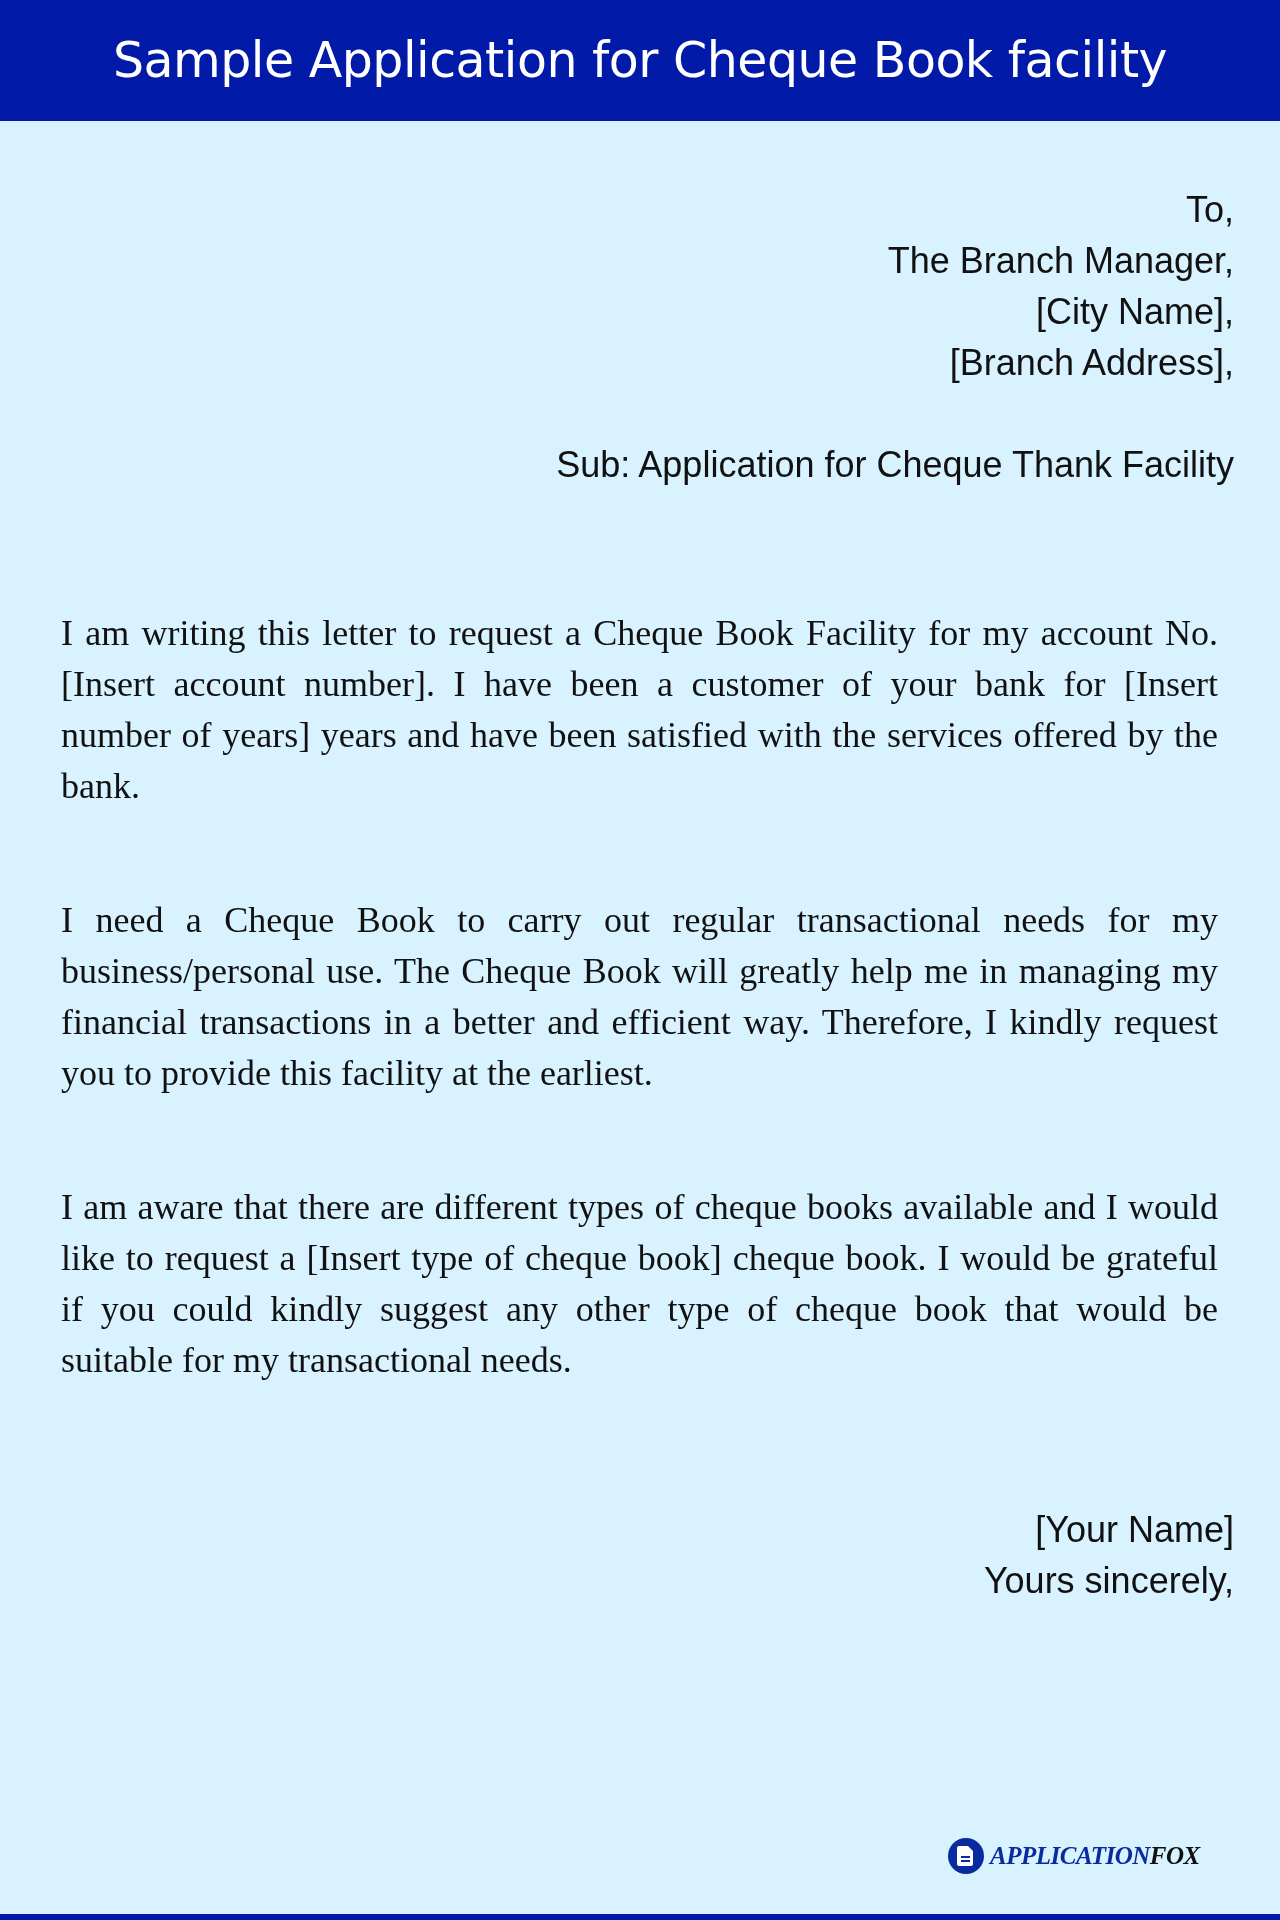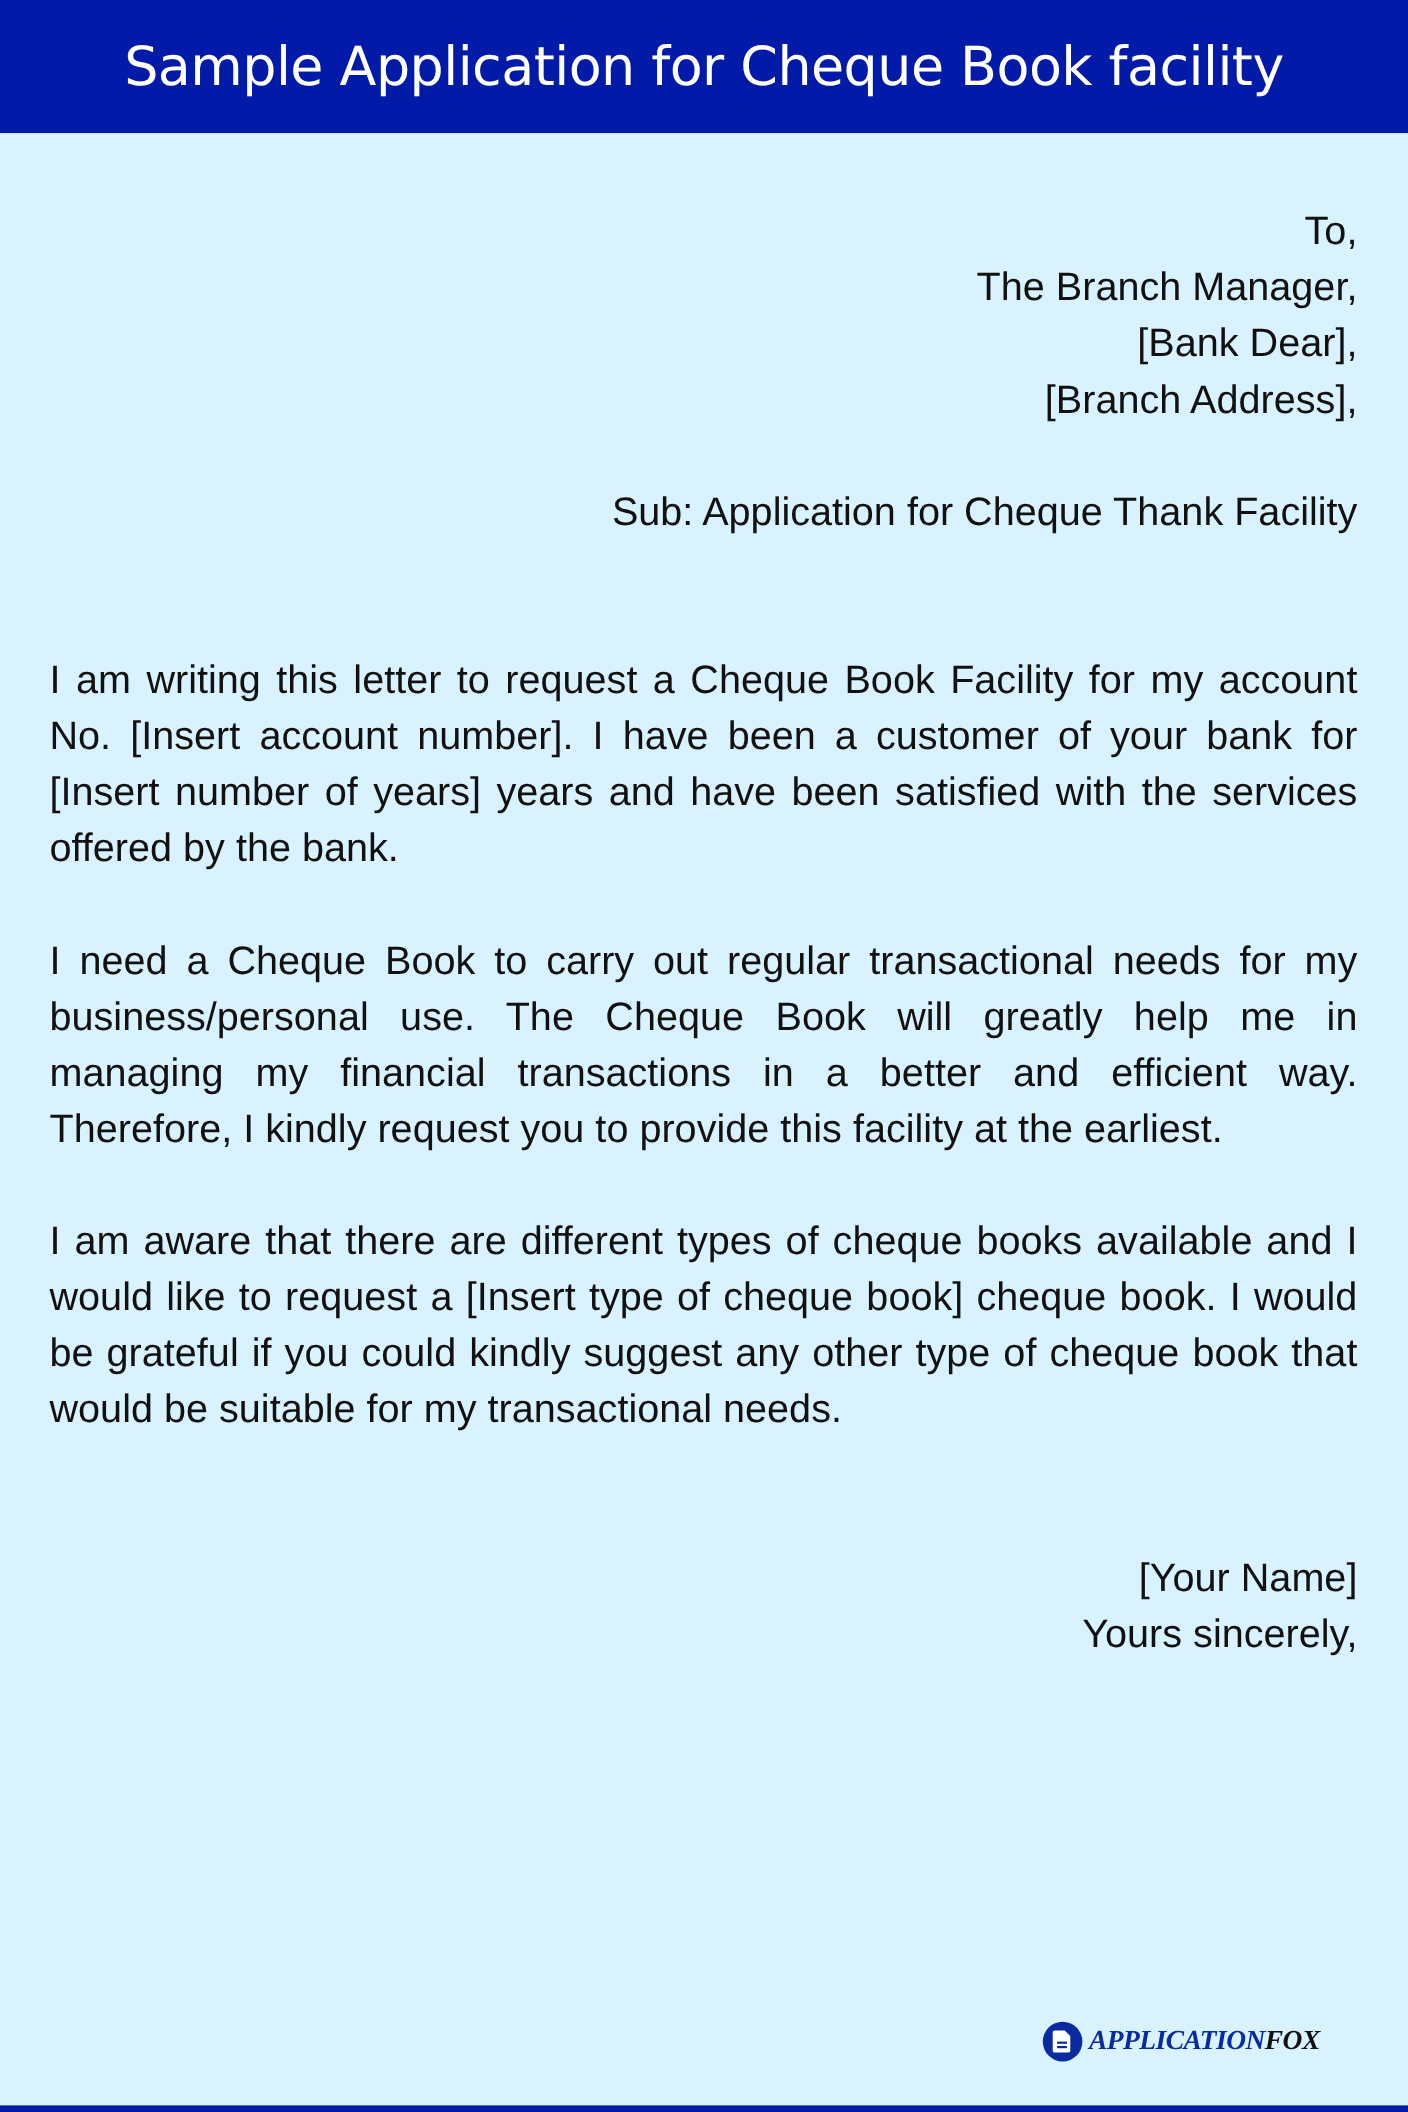--- a/index.html
+++ b/index.html
@@ -29,21 +29,21 @@
     .content {
       position: absolute;
       left: 45px;
       top: 184px;
       width: 1189px;
       font-size: 36px;
       line-height: 51px;
     }
     .line { display: block; text-align: right; }
     .gap { height: 51px; }
-    .para { text-align: justify; margin: 0; }
+    .para { text-align: justify; margin: 16px; font-family: Liberation Serif, serif; }
     .logo {
       position: absolute;
       left: 948px; top: 1838px;
       display: flex; align-items: center;
     }
     .logo-badge {
       width: 36px; height: 36px; border-radius: 50%;
       background: #0a2aa0;
       display: flex; align-items: center; justify-content: center;
       margin-right: 6px;
@@ -64,21 +64,21 @@
 <body>
 
 <div class="header">
   <div class="header-title">Sample Application for Cheque Book facility</div>
 </div>
 
 <div class="content">
   <div>
     <span class="line">To,</span>
     <span class="line">The Branch Manager,</span>
-    <span class="line">[Bank Dear],</span>
+    <span class="line">[City Name],</span>
     <span class="line">[Branch Address],</span>
   </div>
   <div class="gap"></div>
   <div class="line">Sub: Application for Cheque Thank Facility</div>
   <div class="gap"></div>
   <div class="gap"></div>
   <p class="para">I am writing this letter to request a Cheque Book Facility for my account No. [Insert account number]. I have been a customer of your bank for [Insert number of years] years and have been satisfied with the services offered by the bank.</p>
   <div class="gap"></div>
   <p class="para">I need a Cheque Book to carry out regular transactional needs for my business/personal use. The Cheque Book will greatly help me in managing my financial transactions in a better and efficient way. Therefore, I kindly request you to provide this facility at the earliest.</p>
   <div class="gap"></div>

